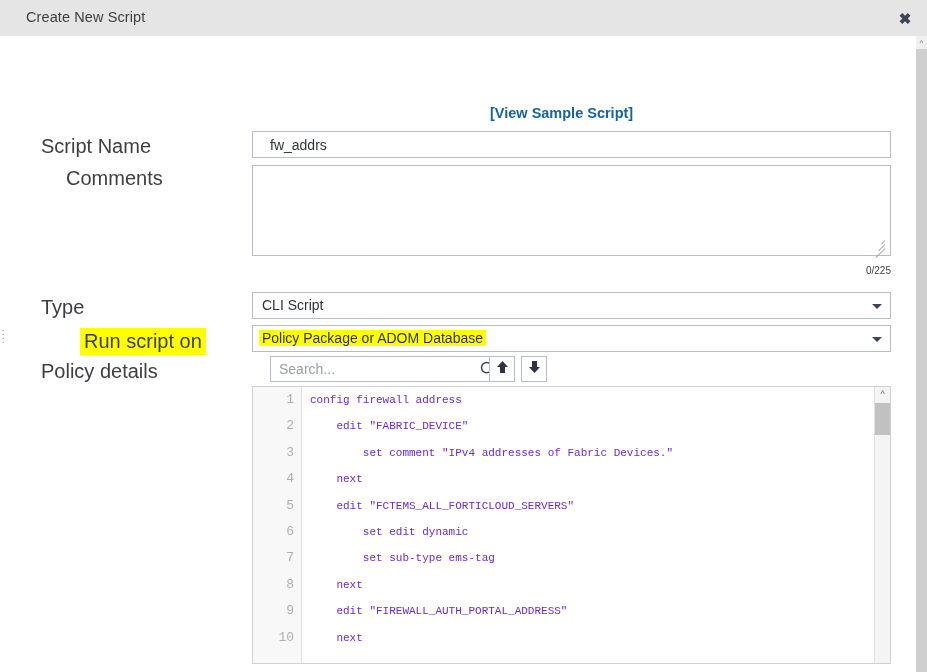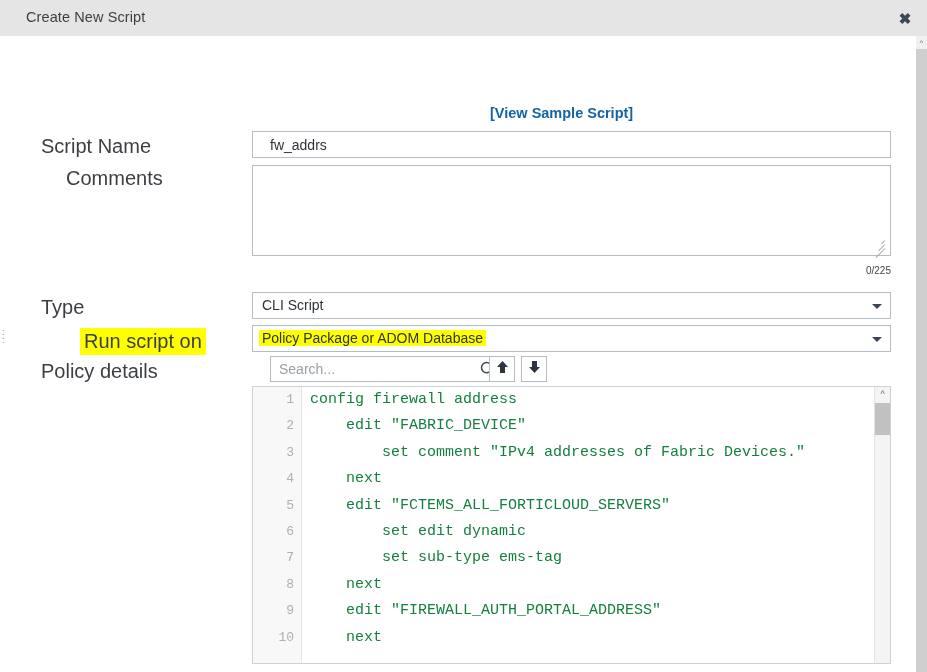--- a/index.html
+++ b/index.html
@@ -260,22 +260,22 @@
   .editor-code {
     position: absolute;
     left: 50px; top: 0;
     right: 17px; height: 100%;
     padding-left: 7px;
   }
   .editor-code div {
     height: 26.4px;
     line-height: 26.4px;
     font-family: "Liberation Mono", monospace;
-    font-size: 15px;
-    color: #15803d;
+    font-size: 11px;
+    color: #6d28d9;
     white-space: pre;
   }
   .editor-scrollbar {
     position: absolute;
     right: 0; top: 0;
     width: 16px; height: 100%;
     background: #f4f4f4;
     border-left: 1px solid #e3e3e3;
     cursor: pointer;
   }

